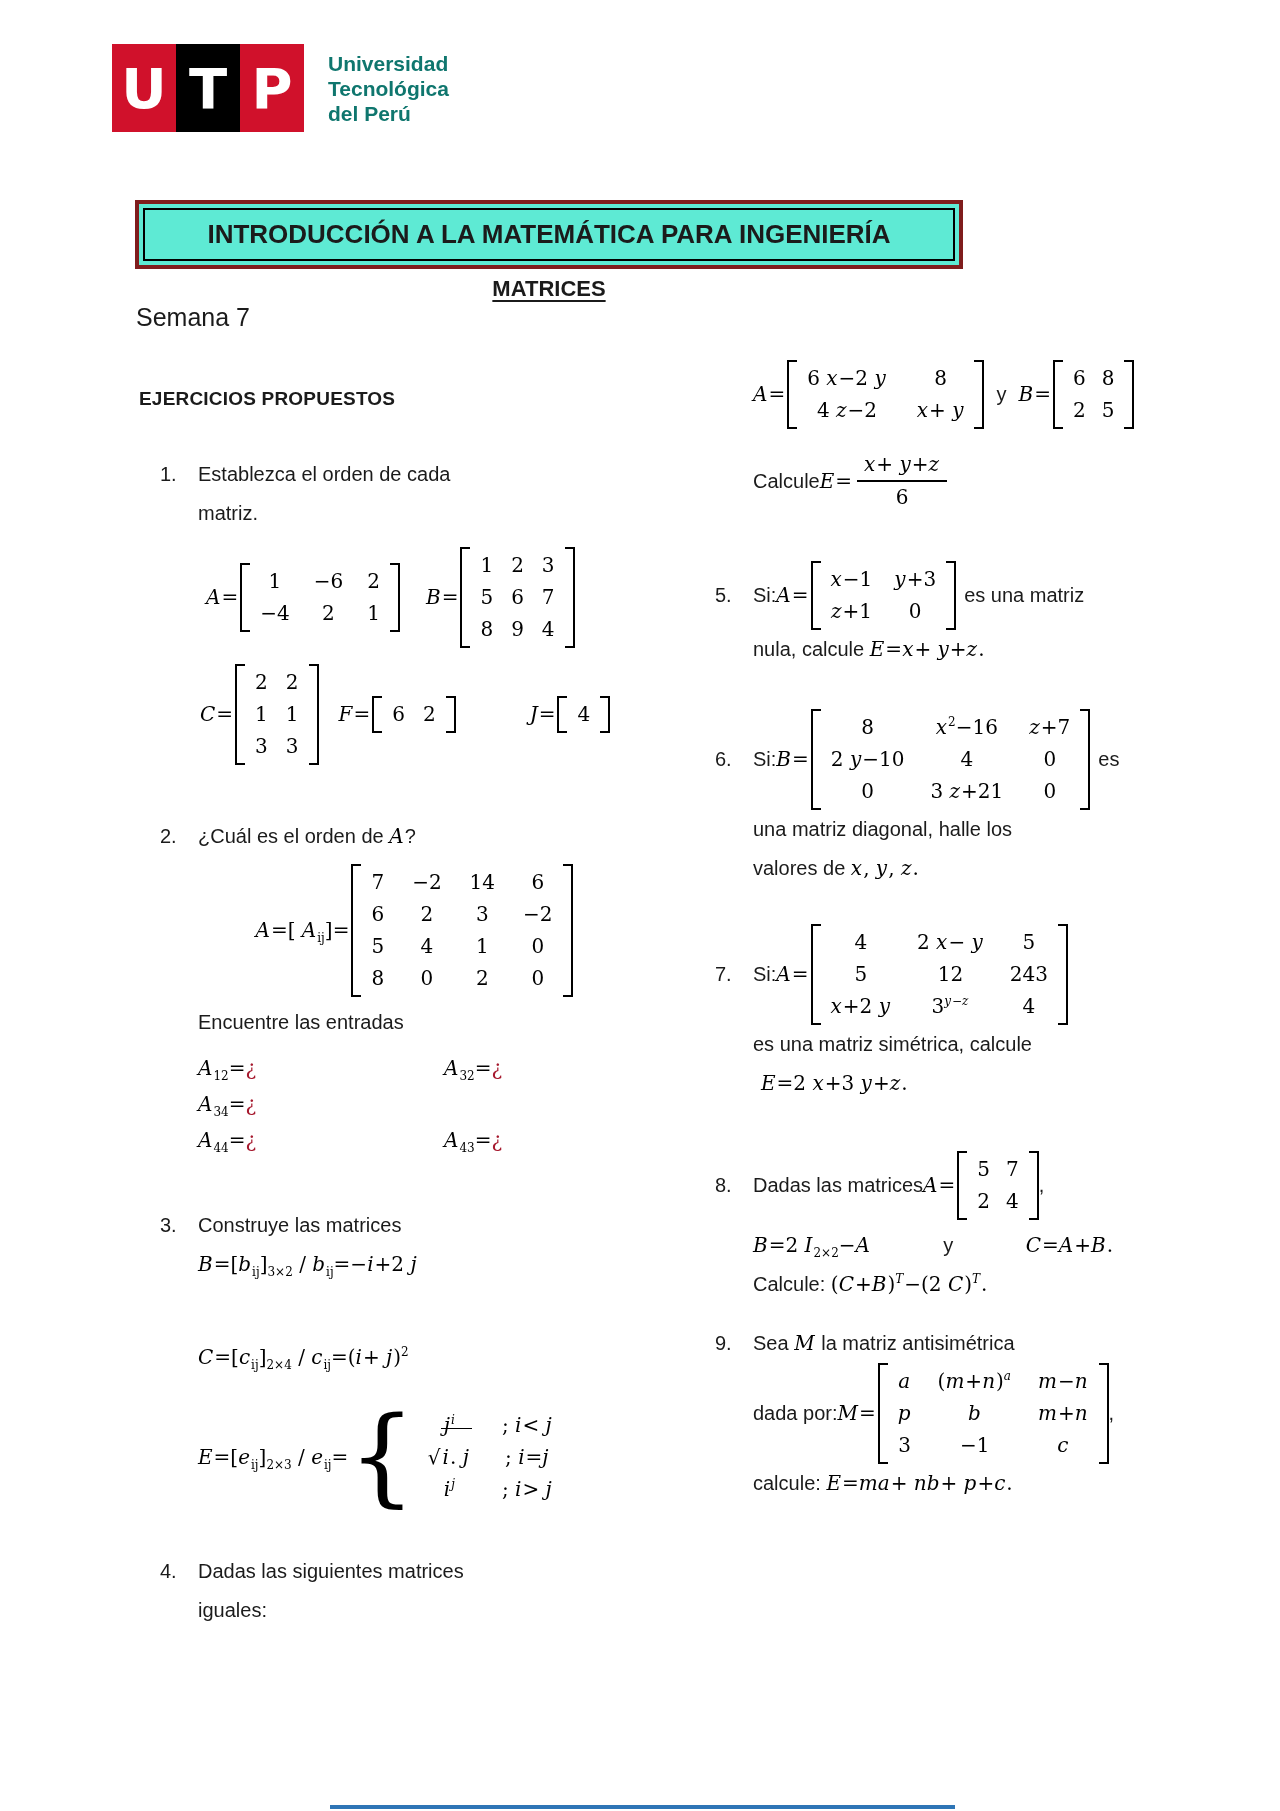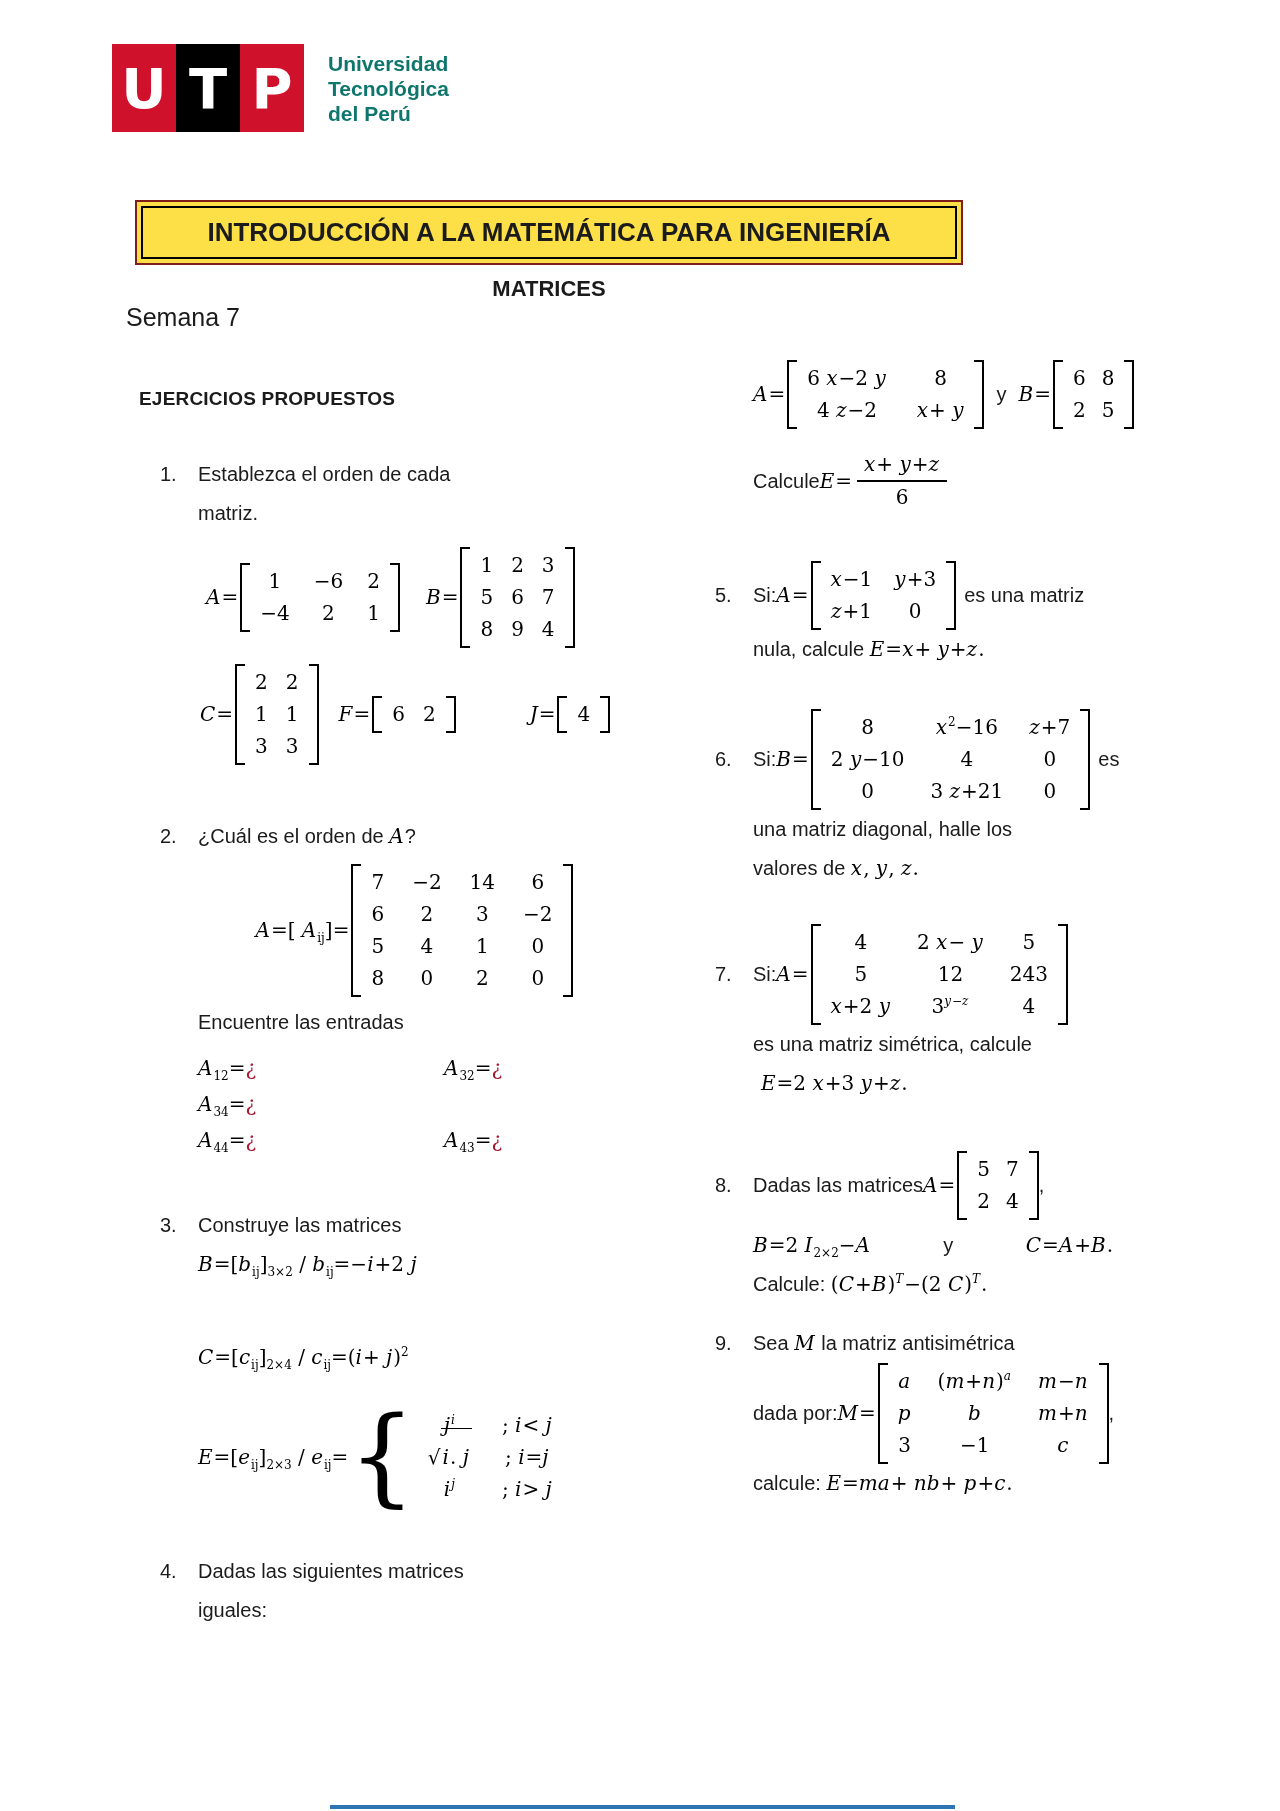--- a/index.html
+++ b/index.html
@@ -7,25 +7,25 @@
         font-family:"Liberation Sans",sans-serif;color:#1b1b1b;}
   
   .logo{position:absolute;left:112px;top:44px;display:flex;align-items:center;gap:24px;}
   .blocks{display:flex;}
   .blk{width:64px;height:88px;display:flex;align-items:center;justify-content:center;
        font-family:"DejaVu Sans",sans-serif;font-weight:bold;font-size:56px;color:#fff;}
   .blk.red{background:#d0112b;}
   .blk.black{background:#000;}
   .logotext{font-weight:bold;font-size:21px;line-height:25px;color:#0f766e;}
   
-  .titlebox{position:absolute;left:135px;top:200px;width:828px;border:2px solid #7f1d1d;padding:4px;box-sizing:border-box;background:#fde047;}
+  .titlebox{position:absolute;left:135px;top:200px;width:828px;border:4px solid #7f1d1d;padding:4px;box-sizing:border-box;background:#5eead4;}
   .titlebox .inner{border:2px solid #000;text-align:center;font-weight:bold;font-size:26px;padding:9px 0;}
   .subtitle{position:absolute;left:135px;top:276px;width:828px;text-align:center;font-weight:bold;font-size:22px;
-            text-decoration-thickness:2px;text-underline-offset:4px;}
-  .week{position:absolute;left:126px;top:303px;font-size:25px;}
+            text-decoration:underline;text-decoration-thickness:2px;text-underline-offset:4px;}
+  .week{position:absolute;left:136px;top:303px;font-size:25px;}
   .section{position:absolute;left:139px;top:388px;font-size:19px;font-weight:bold;letter-spacing:0.2px;}
   
   .col{position:absolute;font-size:20px;line-height:39px;}
   .col.left{left:160px;top:455px;width:470px;}
   .col.right{left:715px;top:360px;width:490px;}
   .num{display:inline-block;width:38px;flex:none;}
   .cont{padding-left:38px;}
   .line{display:block;}
   .vline{display:flex;align-items:center;}
   

